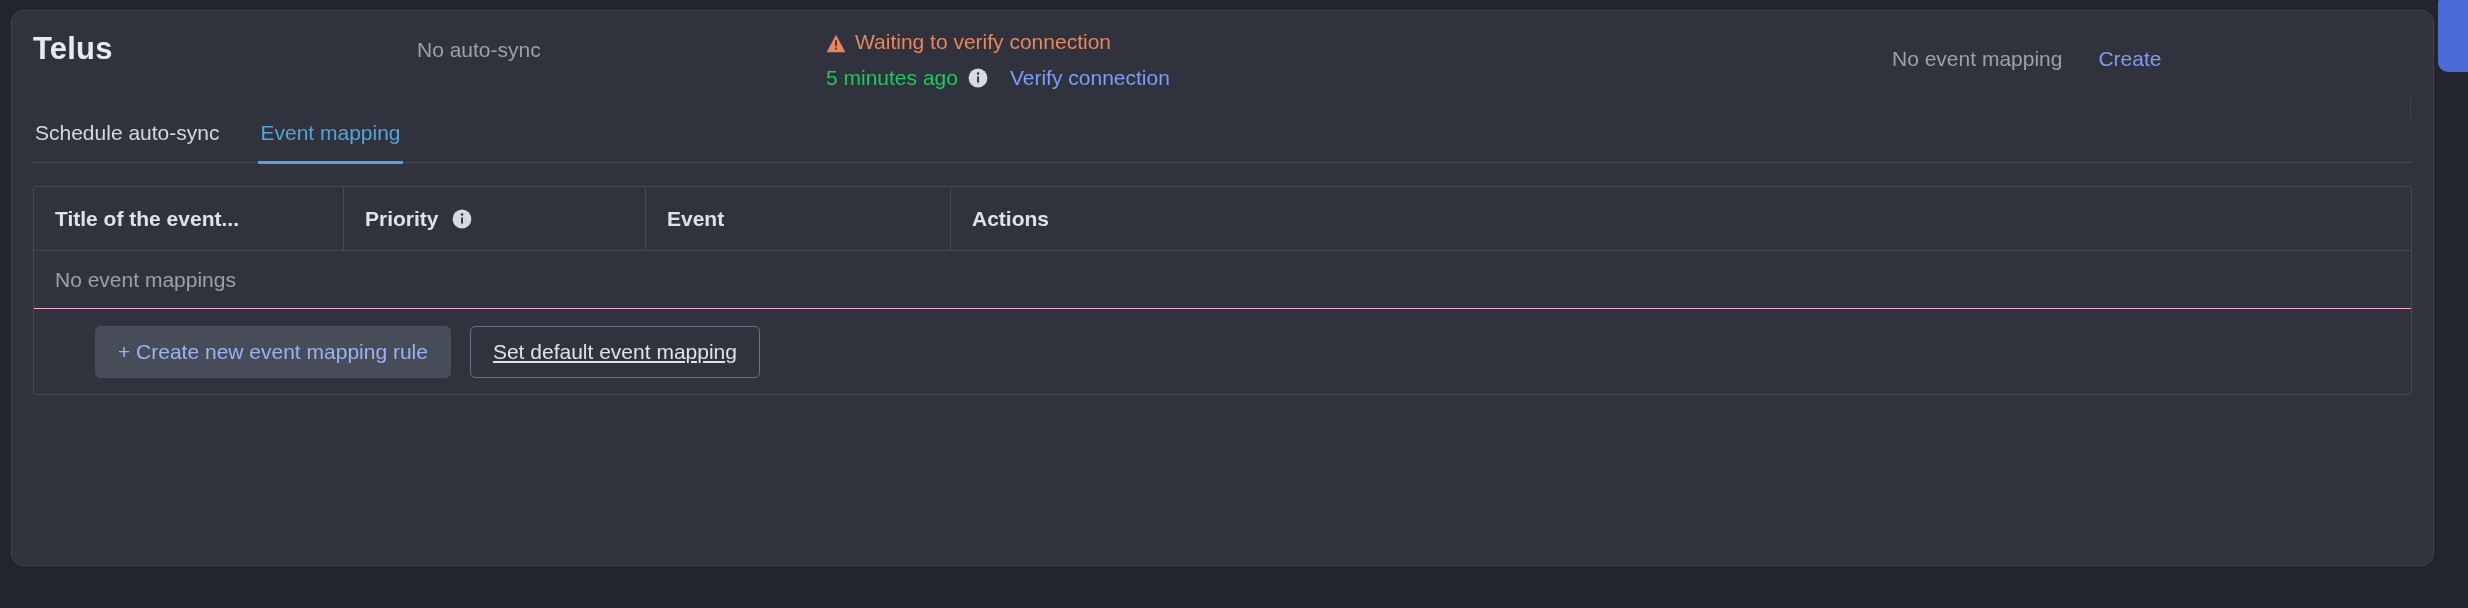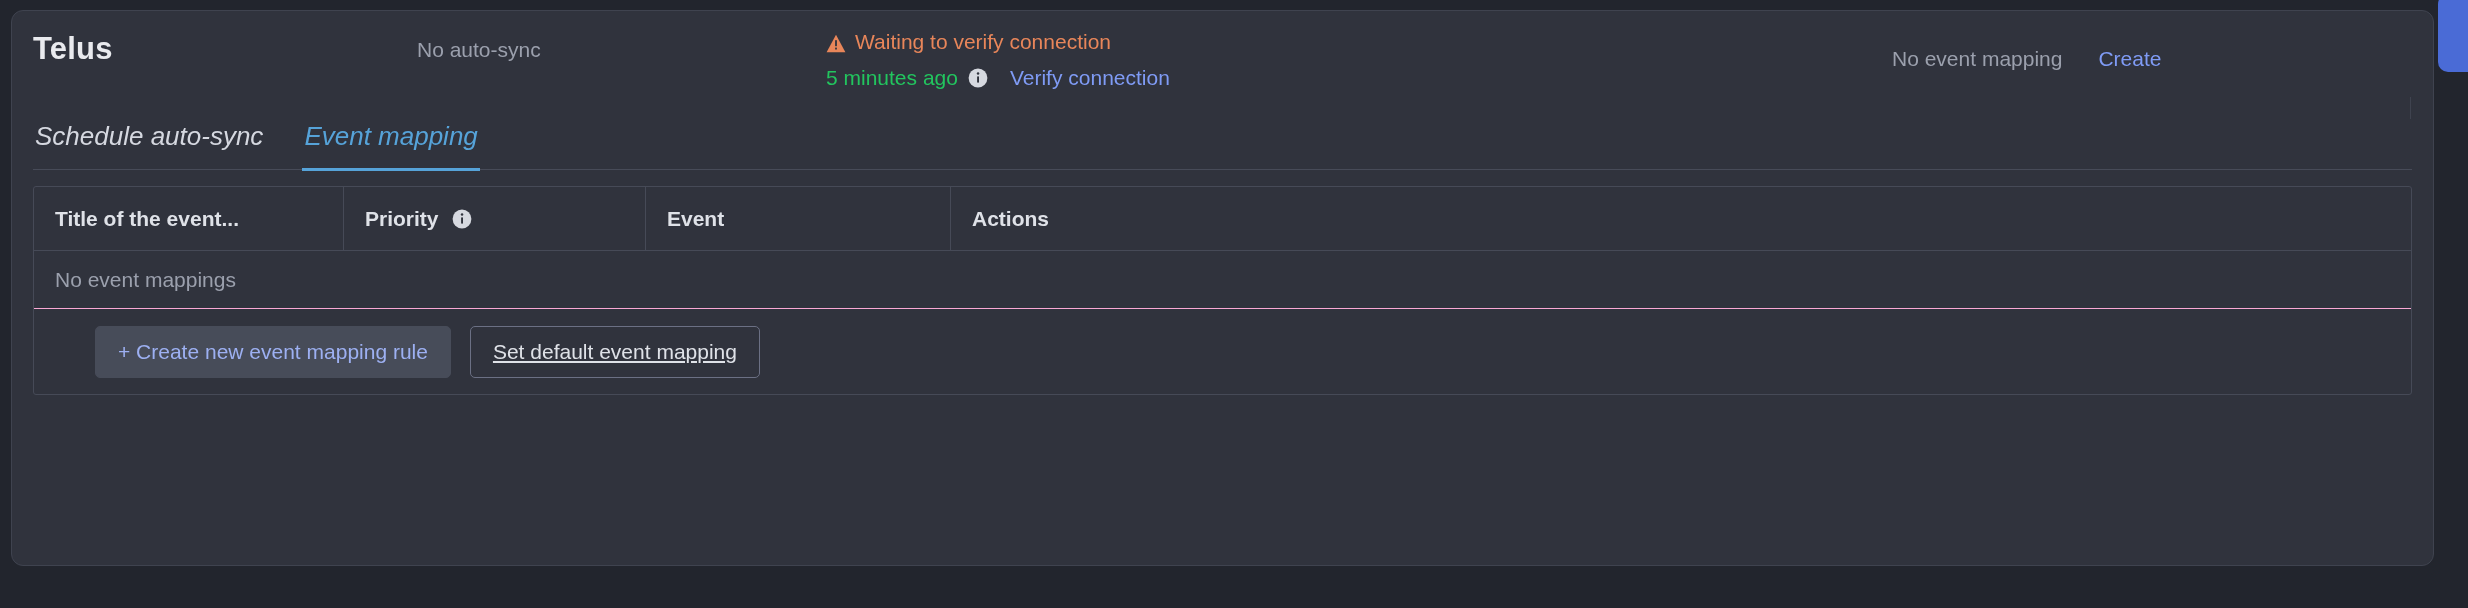--- a/index.html
+++ b/index.html
@@ -127,29 +127,28 @@
   .tabs {
     position: absolute;
     left: 21px;
     top: 102px;
     width: 2379px;
     display: flex;
     align-items: flex-end;
     border-bottom: 1px solid #474b58;
   }
   .tab {
-    font-size: 26px;
+    font-size: 21px;
     color: #d5d8e0;
     padding: 8px 2px 16px 2px;
     margin-right: 37px;
     border-bottom: 3px solid transparent;
     margin-bottom: -2px;
     cursor: pointer;
     white-space: nowrap;
-    font-style: italic;
   }
   .tab.active {
     color: #56a3d9;
     border-bottom-color: #56a3d9;
   }
 
   
   .table-wrap {
     position: absolute;
     left: 21px;

